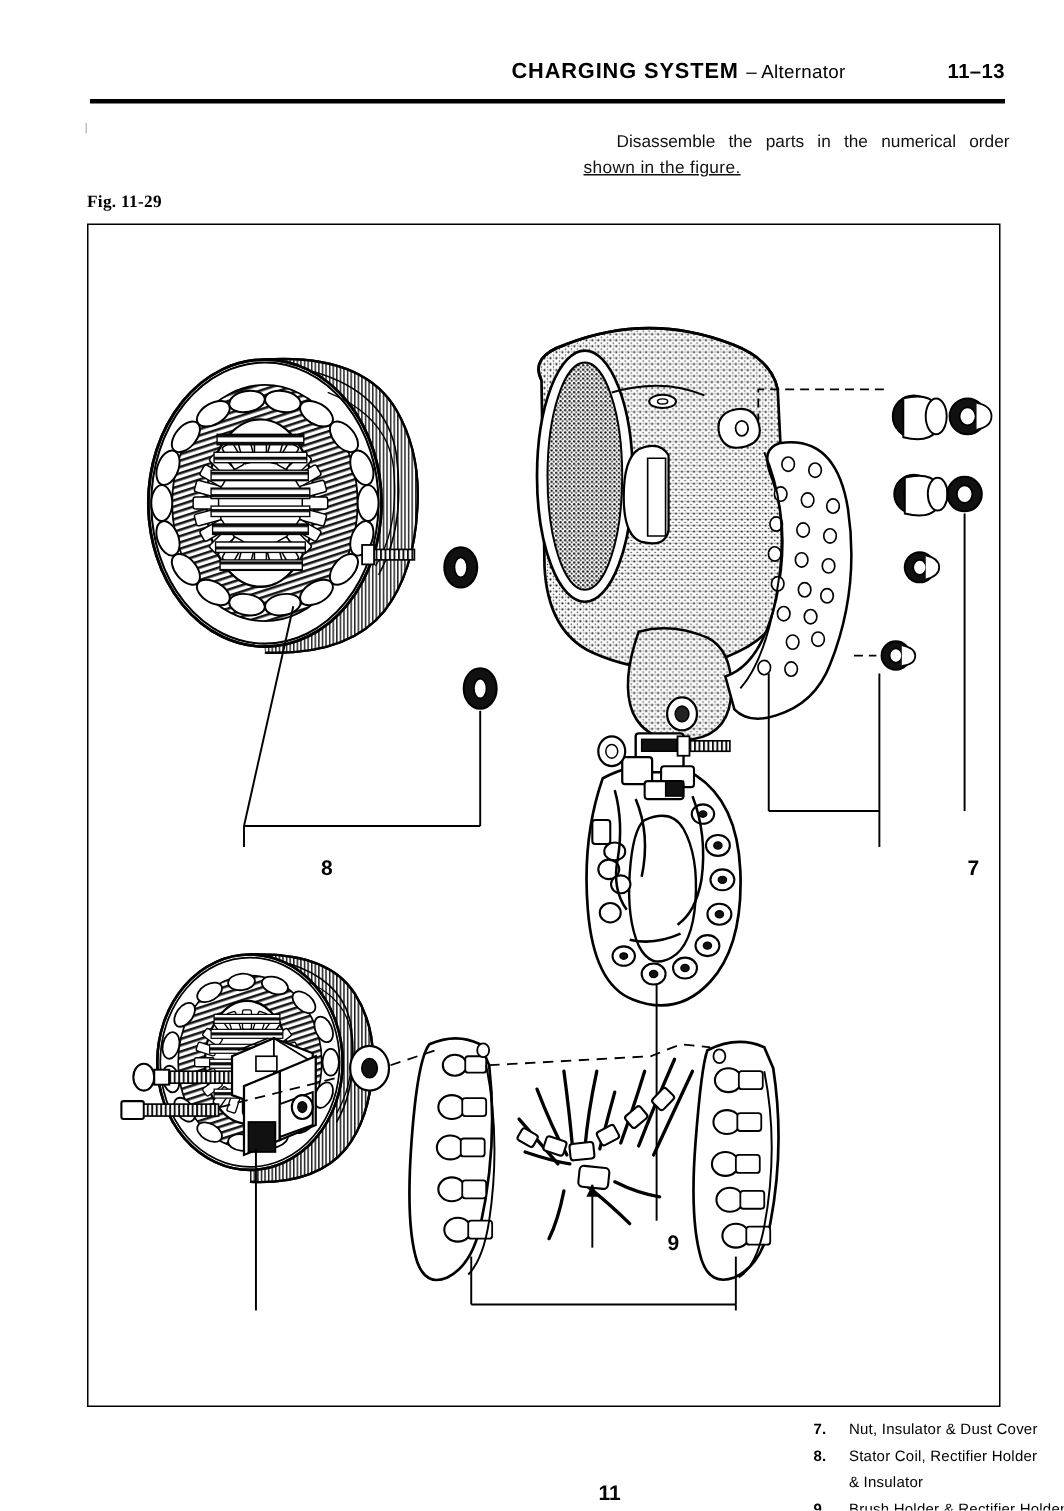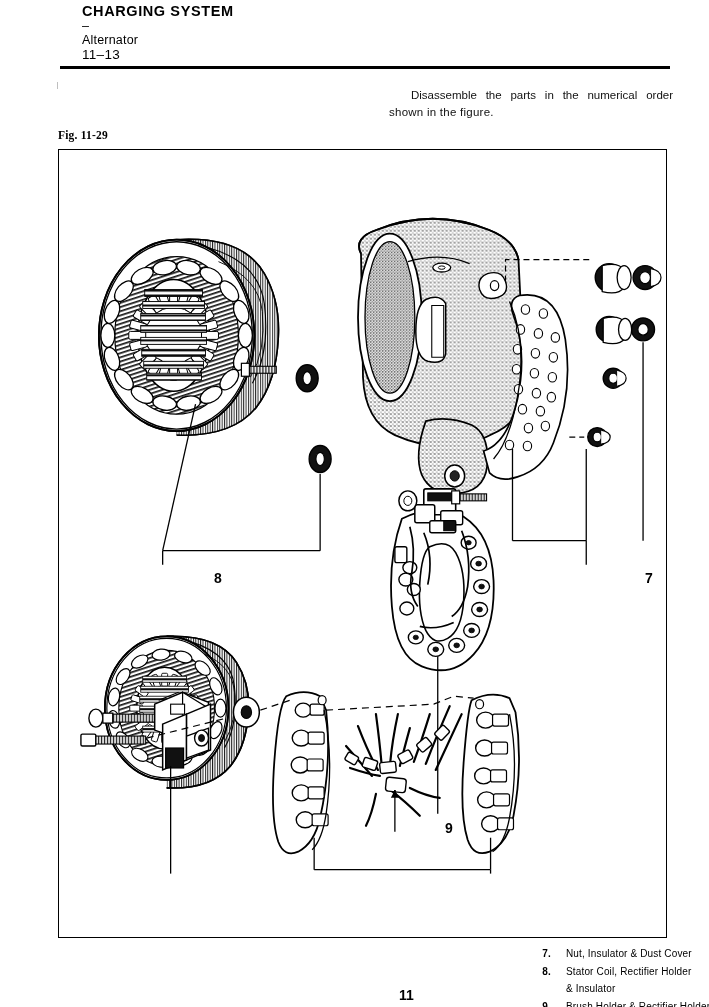--- a/index.html
+++ b/index.html
@@ -22,40 +22,38 @@
     left: 60px;
     right: 39px;
     top: 40px;
     height: 28px;
   }
   .hdr-row {
     display: flex;
     align-items: baseline;
     justify-content: flex-end;
     height: 22px;
-    flex-direction: column;
   }
   .hdr-title {
     font-size: 14.5px;
     font-weight: bold;
     letter-spacing: 0.6px;
   }
   .hdr-sep {
     font-size: 12.5px;
     margin: 0 3px 0 5px;
   }
   .hdr-sub {
     font-size: 12.5px;
     letter-spacing: 0.2px;
-    margin-left: 12px;
   }
   .hdr-page {
     font-size: 13.5px;
-    font-weight: normal;
-    margin-left: 22px;
+    font-weight: bold;
+    margin-left: 68px;
     letter-spacing: 0.3px;
   }
   #header-rule {
     position: absolute;
     left: 60px;
     width: 610px;
     top: 66px;
     height: 2.5px;
     background: #000;
   }
@@ -79,20 +77,21 @@
     color: #111;
   }
   #intro .ln1 {
     text-align: justify;
     text-align-last: justify;
     white-space: nowrap;
     padding-left: 22px;
   }
   #intro .ln2 {
     letter-spacing: 0.25px;
+    text-decoration: underline;
   }
 
   
   #fig-label {
     position: absolute;
     left: 58px;
     top: 129px;
     font-size: 11.5px;
     font-weight: bold;
     letter-spacing: 0.2px;

